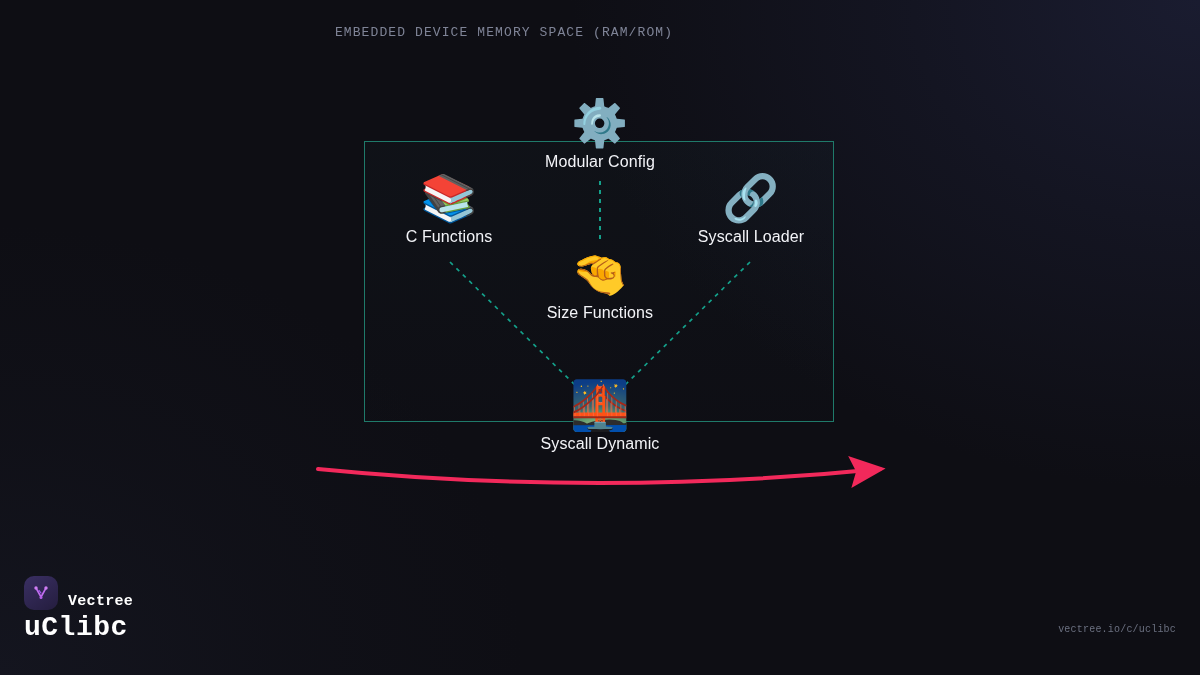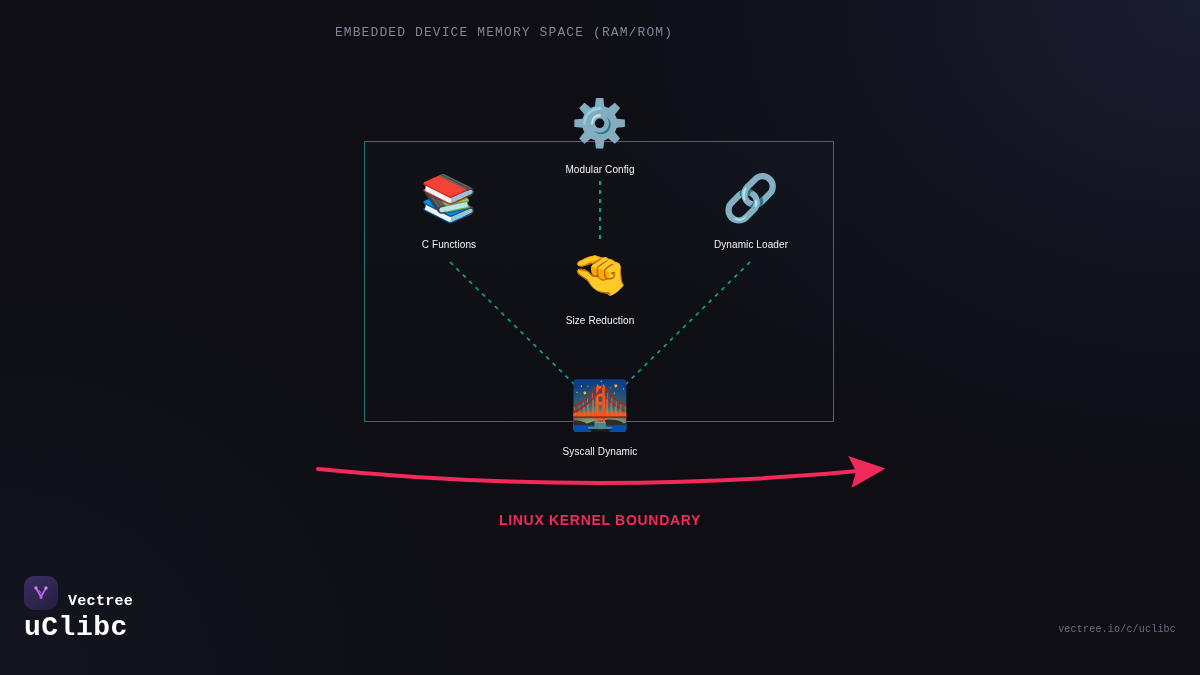--- a/index.html
+++ b/index.html
@@ -66,22 +66,22 @@
   }
   .node .glyph {
     font-family: "DejaVu Sans", sans-serif;
     font-size: 46px;
     line-height: 54px;
     display: block;
     height: 54px;
   }
   .node .label {
     display: block;
-    margin-top: 12px;
-    font-size: 10px;
+    margin-top: 4px;
+    font-size: 16px;
     line-height: 16px;
     color: #f2f3f7;
     letter-spacing: 0.1px;
   }
 
   #node-modular-config { left: 600px; top: 96px; }
   #node-c-functions    { left: 449px; top: 171px; }
   #node-dynamic-loader { left: 751px; top: 171px; }
   #node-size-reduction { left: 600px; top: 247px; }
   #node-syscall-bridge { left: 600px; top: 378px; }
@@ -176,34 +176,33 @@
     <span class="label">Modular Config</span>
   </div>
 
   <div class="node" id="node-c-functions">
     <span class="glyph">📚</span>
     <span class="label">C Functions</span>
   </div>
 
   <div class="node" id="node-dynamic-loader">
     <span class="glyph">🔗</span>
-    <span class="label">Dynamic Loader</span>
+    <span class="label">Syscall Loader</span>
   </div>
 
   <div class="node" id="node-size-reduction">
     <span class="glyph">🤏</span>
-    <span class="label">Size Reduction</span>
+    <span class="label">Size Functions</span>
   </div>
 
   <div class="node" id="node-syscall-bridge">
     <span class="glyph">🌉</span>
     <span class="label">Syscall Dynamic</span>
   </div>
 
-  <div class="kernel-label">LINUX KERNEL BOUNDARY</div>
 
   <div class="brand">
     <span class="brand-logo">
       <svg width="20" height="20" viewBox="0 0 20 20" xmlns="http://www.w3.org/2000/svg">
         <path d="M5 5 L10 14 L15 5" fill="none" stroke="#c06ef0" stroke-width="1.6" stroke-linecap="round" stroke-linejoin="round"></path>
         <circle cx="5" cy="5" r="1.7" fill="#d07ef5"></circle>
         <circle cx="15" cy="5" r="1.7" fill="#d07ef5"></circle>
         <circle cx="10" cy="14.4" r="1.5" fill="#b45ee8"></circle>
         <path d="M8 7.4 L10 10" fill="none" stroke="#a855f7" stroke-width="1.2" stroke-linecap="round"></path>
       </svg>

